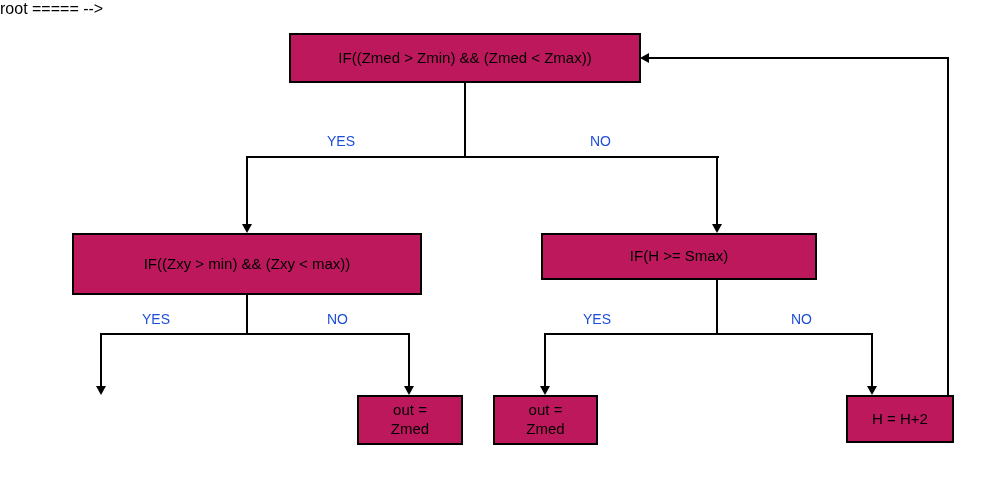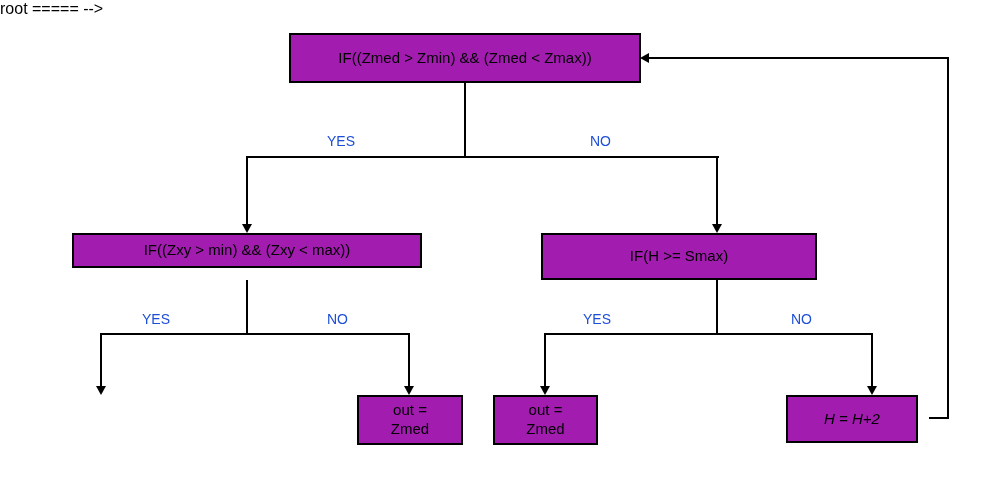--- a/index.html
+++ b/index.html
@@ -12,21 +12,21 @@
     width: 1000px;
     height: 485px;
     background: #ffffff;
     font-family: "Liberation Sans", sans-serif;
     overflow: hidden;
   }
   .node {
     position: absolute;
     box-sizing: border-box;
     border: 2px solid #000000;
-    background: #a21caf;
+    background: #be185d;
     display: flex;
     align-items: center;
     justify-content: center;
     text-align: center;
     color: #000000;
     font-size: 15px;
     line-height: 1.25;
     white-space: pre-line;
     z-index: 3;
   }
@@ -80,21 +80,21 @@
   <div class="seg-v" style="left:246px; top:156px; height:68px;"></div>
   <div class="arrowhead arrow-down" style="left:242px; top:224px;"></div>
   
   <div class="seg-v" style="left:716px; top:156px; height:68px;"></div>
   <div class="arrowhead arrow-down" style="left:712px; top:224px;"></div>
 
   <div class="edge-label" style="left:327px; top:134px;">YES</div>
   <div class="edge-label" style="left:590px; top:134px;">NO</div>
 
   
-  <div class="node" style="left:72px; top:233px; width:350px; height:35px;">
+  <div class="node" style="left:72px; top:233px; width:350px; height:62px;">
     <span>IF((Zxy &gt; min) &amp;&amp; (Zxy &lt; max))</span>
   </div>
 
   <div class="node" style="left:541px; top:233px; width:276px; height:47px;">
     <span>IF(H &gt;= Smax)</span>
   </div>
 
   
   <div class="seg-v" style="left:246px; top:280px; height:54px;"></div>
   <div class="seg-h" style="left:101px; top:333px; width:309px;"></div>
@@ -122,21 +122,21 @@
   <div class="node" style="left:357px; top:395px; width:106px; height:50px;">
     <span>out =
 Zmed</span>
   </div>
 
   <div class="node" style="left:493px; top:395px; width:105px; height:50px;">
     <span>out =
 Zmed</span>
   </div>
 
-  <div class="node" style="left:786px; top:395px; width:132px; height:48px;font-style:italic;">
+  <div class="node" style="left:846px; top:395px; width:108px; height:48px;">
     <span>H = H+2</span>
   </div>
 
     root ===== --&gt;
   <div class="seg-h" style="left:929px; top:417px; width:20px;"></div>
   <div class="seg-v" style="left:947px; top:58px; height:361px;"></div>
   <div class="seg-h" style="left:649px; top:57px; width:300px;"></div>
   <div class="arrowhead arrow-left" style="left:640px; top:53px;"></div>
 
 </div>

